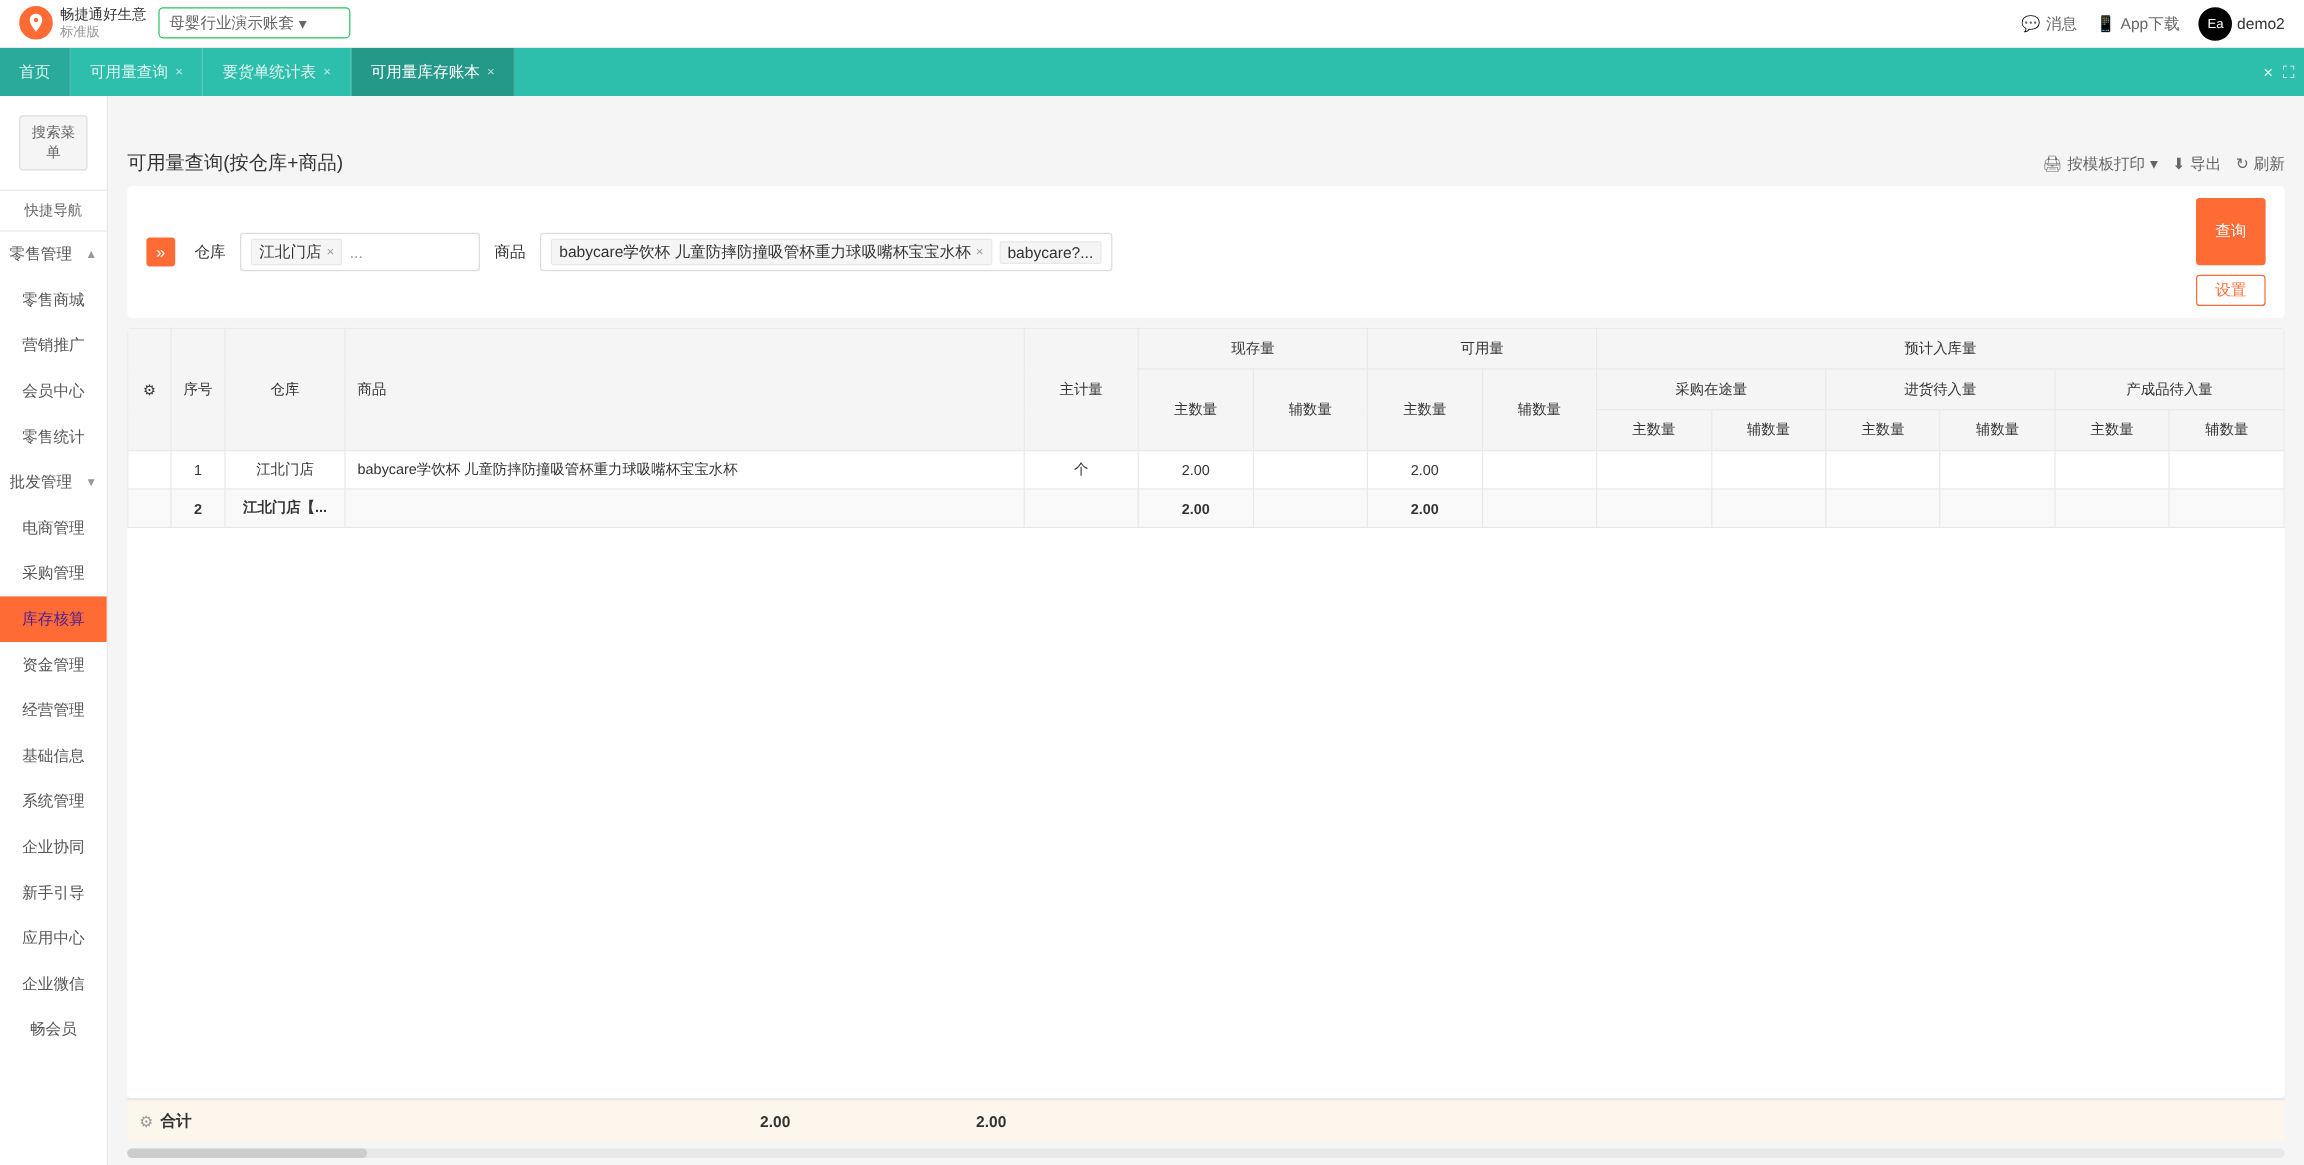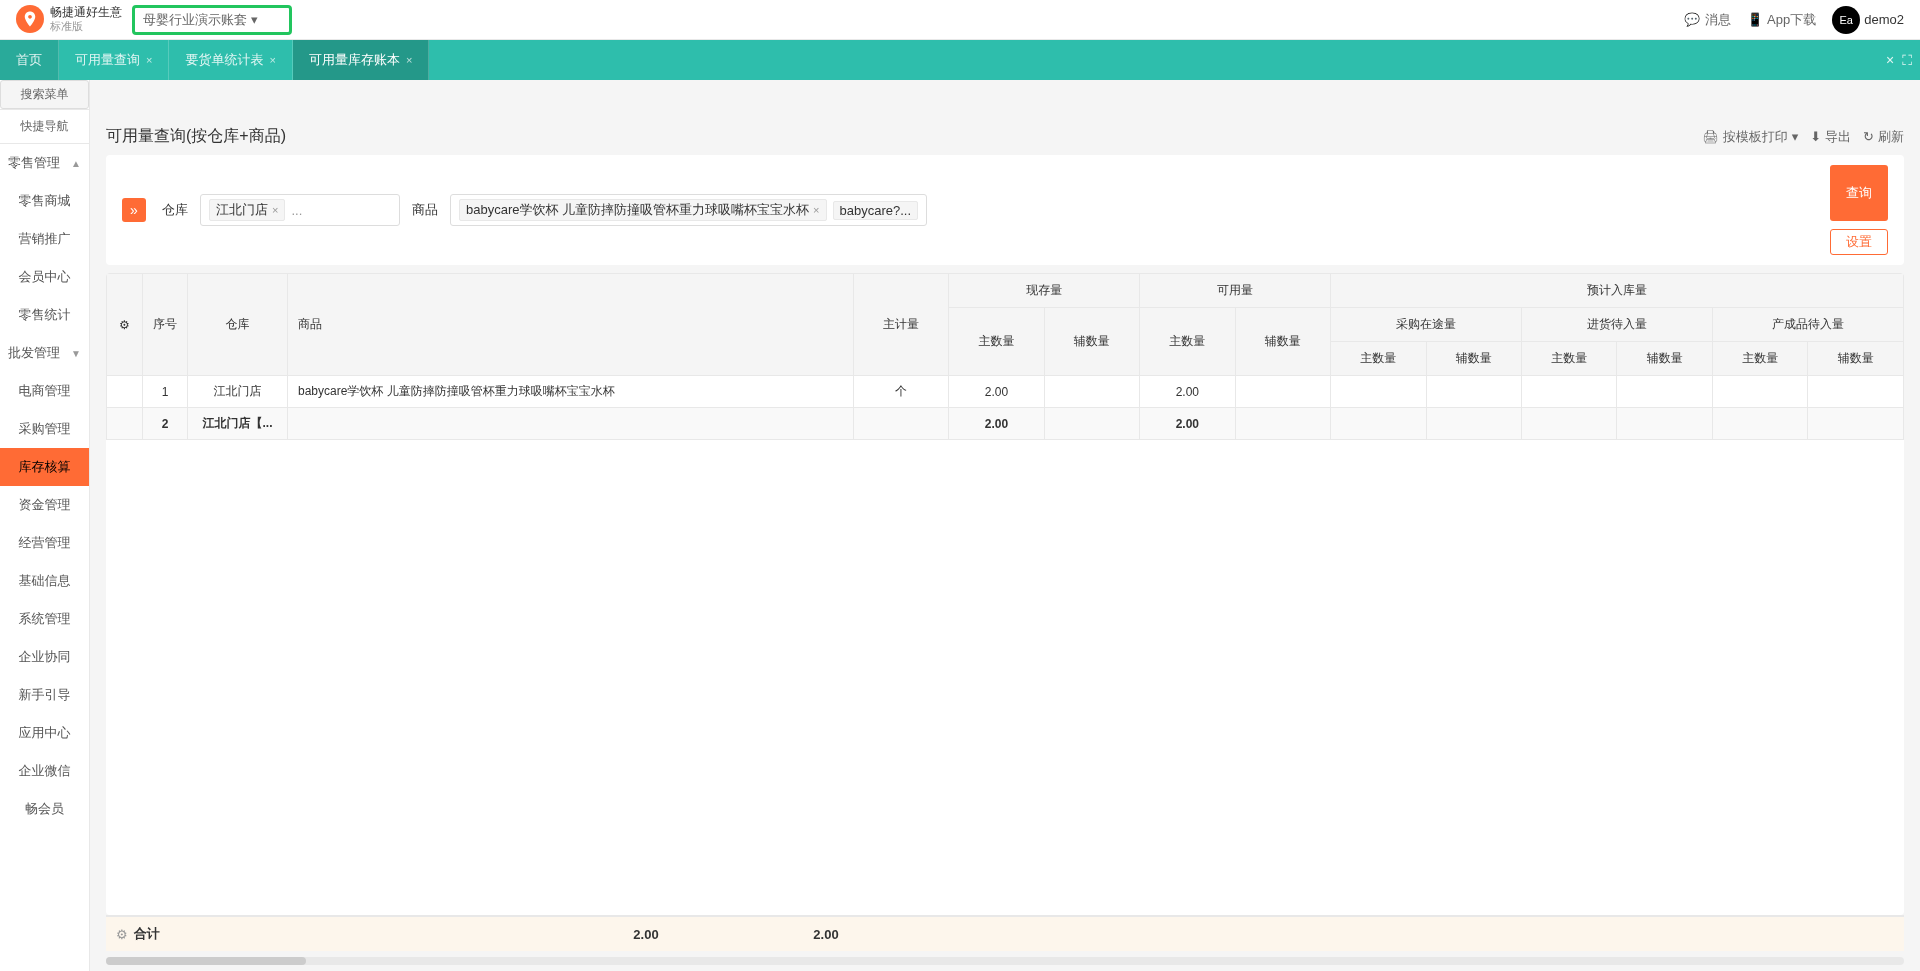--- a/index.html
+++ b/index.html
@@ -16,21 +16,21 @@
       justify-content: space-between;
     }
     .top-bar-left { display: flex; align-items: center; gap: 10px; justify-content: center; }
     .logo-area { display: flex; align-items: center; gap: 6px; }
     .logo-icon { width: 28px; height: 28px; background: #ff6b35; border-radius: 50%; display: flex; align-items: center; justify-content: center; }
     .logo-icon svg { width: 18px; height: 18px; fill: white; }
     .logo-text { font-size: 12px; color: #333; line-height: 1.2; }
     .logo-sub { font-size: 11px; color: #999; }
     .industry-selector {
       display: flex; align-items: center; gap: 4px;
-      border: 3px solid #22c55e; border-radius: 4px;
+      border: 1px solid #22c55e; border-radius: 4px;
       padding: 3px 8px; cursor: pointer; color: #666;
       font-size: 12px; min-width: 160px;
     }
     .top-bar-right { display: flex; align-items: center; gap: 16px; }
     .top-bar-btn { display: flex; align-items: center; gap: 4px; color: #666; cursor: pointer; font-size: 12px; }
     .avatar { width: 28px; height: 28px; border-radius: 50%; background: #000000; display: flex; align-items: center; justify-content: center; color: white; font-size: 11px; }
     .username { color: #333; font-size: 13px; }
 
     
     .nav-tabs {
@@ -53,32 +53,32 @@
     .nav-tab .close-x { font-size: 11px; color: rgba(255,255,255,0.7); cursor: pointer; }
     .nav-tab-spacer { flex: 1; }
     .nav-tab-actions { display: flex; align-items: center; padding: 0 8px; gap: 8px; }
     .nav-action-btn { color: rgba(255,255,255,0.85); cursor: pointer; font-size: 14px; }
 
     
     .main-layout { display: flex; flex: 1; overflow: hidden; }
 
     
     .sidebar { width: 90px; background: #fff; border-right: 1px solid #e8e8e8; display: flex; flex-direction: column; overflow-y: auto; }
-    .sidebar-search { padding: 0; border-bottom: 1px solid #e8e8e8; }
+    .sidebar-search { padding: 16px; border-bottom: 1px solid #e8e8e8; }
     .sidebar-search-btn { width: 100%; padding: 5px; background: #f5f5f5; border: 1px solid #ddd; border-radius: 3px; color: #666; font-size: 12px; text-align: center; cursor: pointer; }
     .sidebar-nav-btn { padding: 8px 0; text-align: center; border-bottom: 1px solid #e8e8e8; color: #666; font-size: 12px; cursor: pointer; }
     .sidebar-item {
       display: flex; align-items: center; justify-content: center;
       padding: 10px 4px;
       color: #555;
       cursor: pointer;
       font-size: 12px;
       text-align: center;
     }
-    .sidebar-item.active { background: #ff6b35; color: #000000; align-items: center; }
+    .sidebar-item.active { background: #ff6b35; color: #4c1d95; align-items: center; }
     .sidebar-item.with-arrow { justify-content: space-between; padding: 10px 8px; }
     .sidebar-arrow { font-size: 10px; color: #999; }
 
     
     .content-area { flex: 1; display: flex; flex-direction: column; overflow: hidden; background: #f5f5f5; margin-top: 36px; }
 
     
     .page-header {
       background: #f5f5f5;
       padding: 10px 16px 8px;

